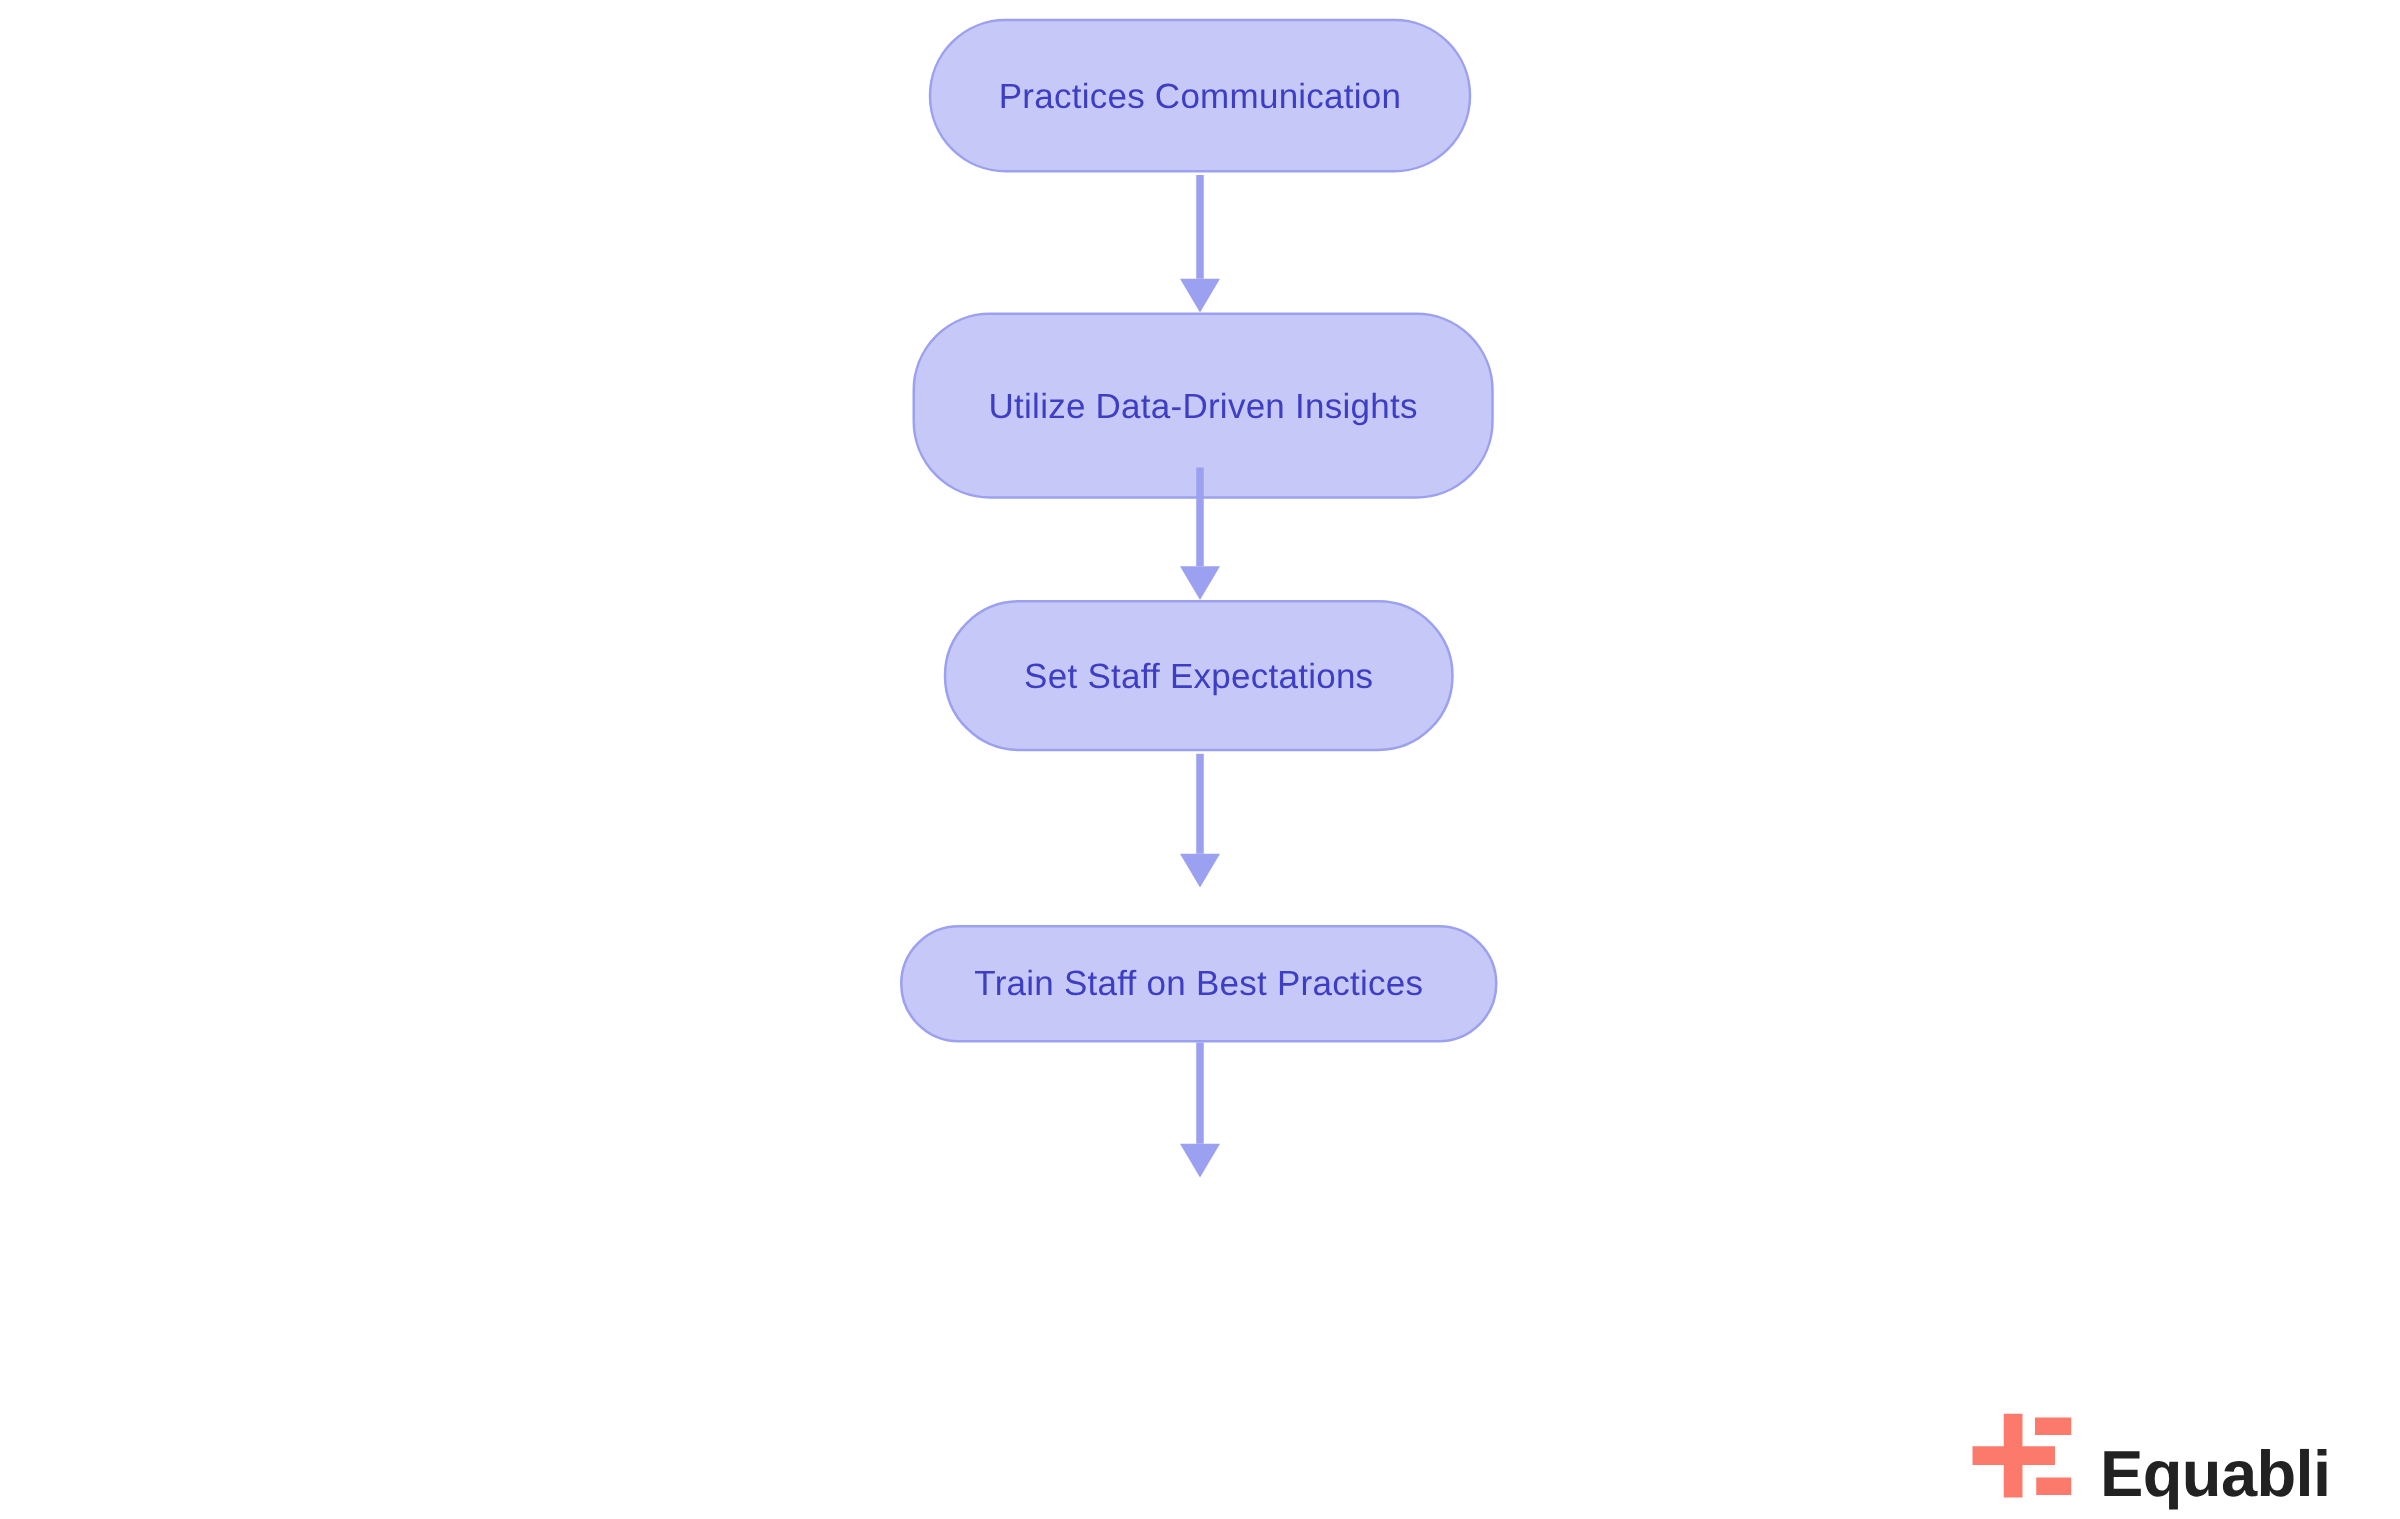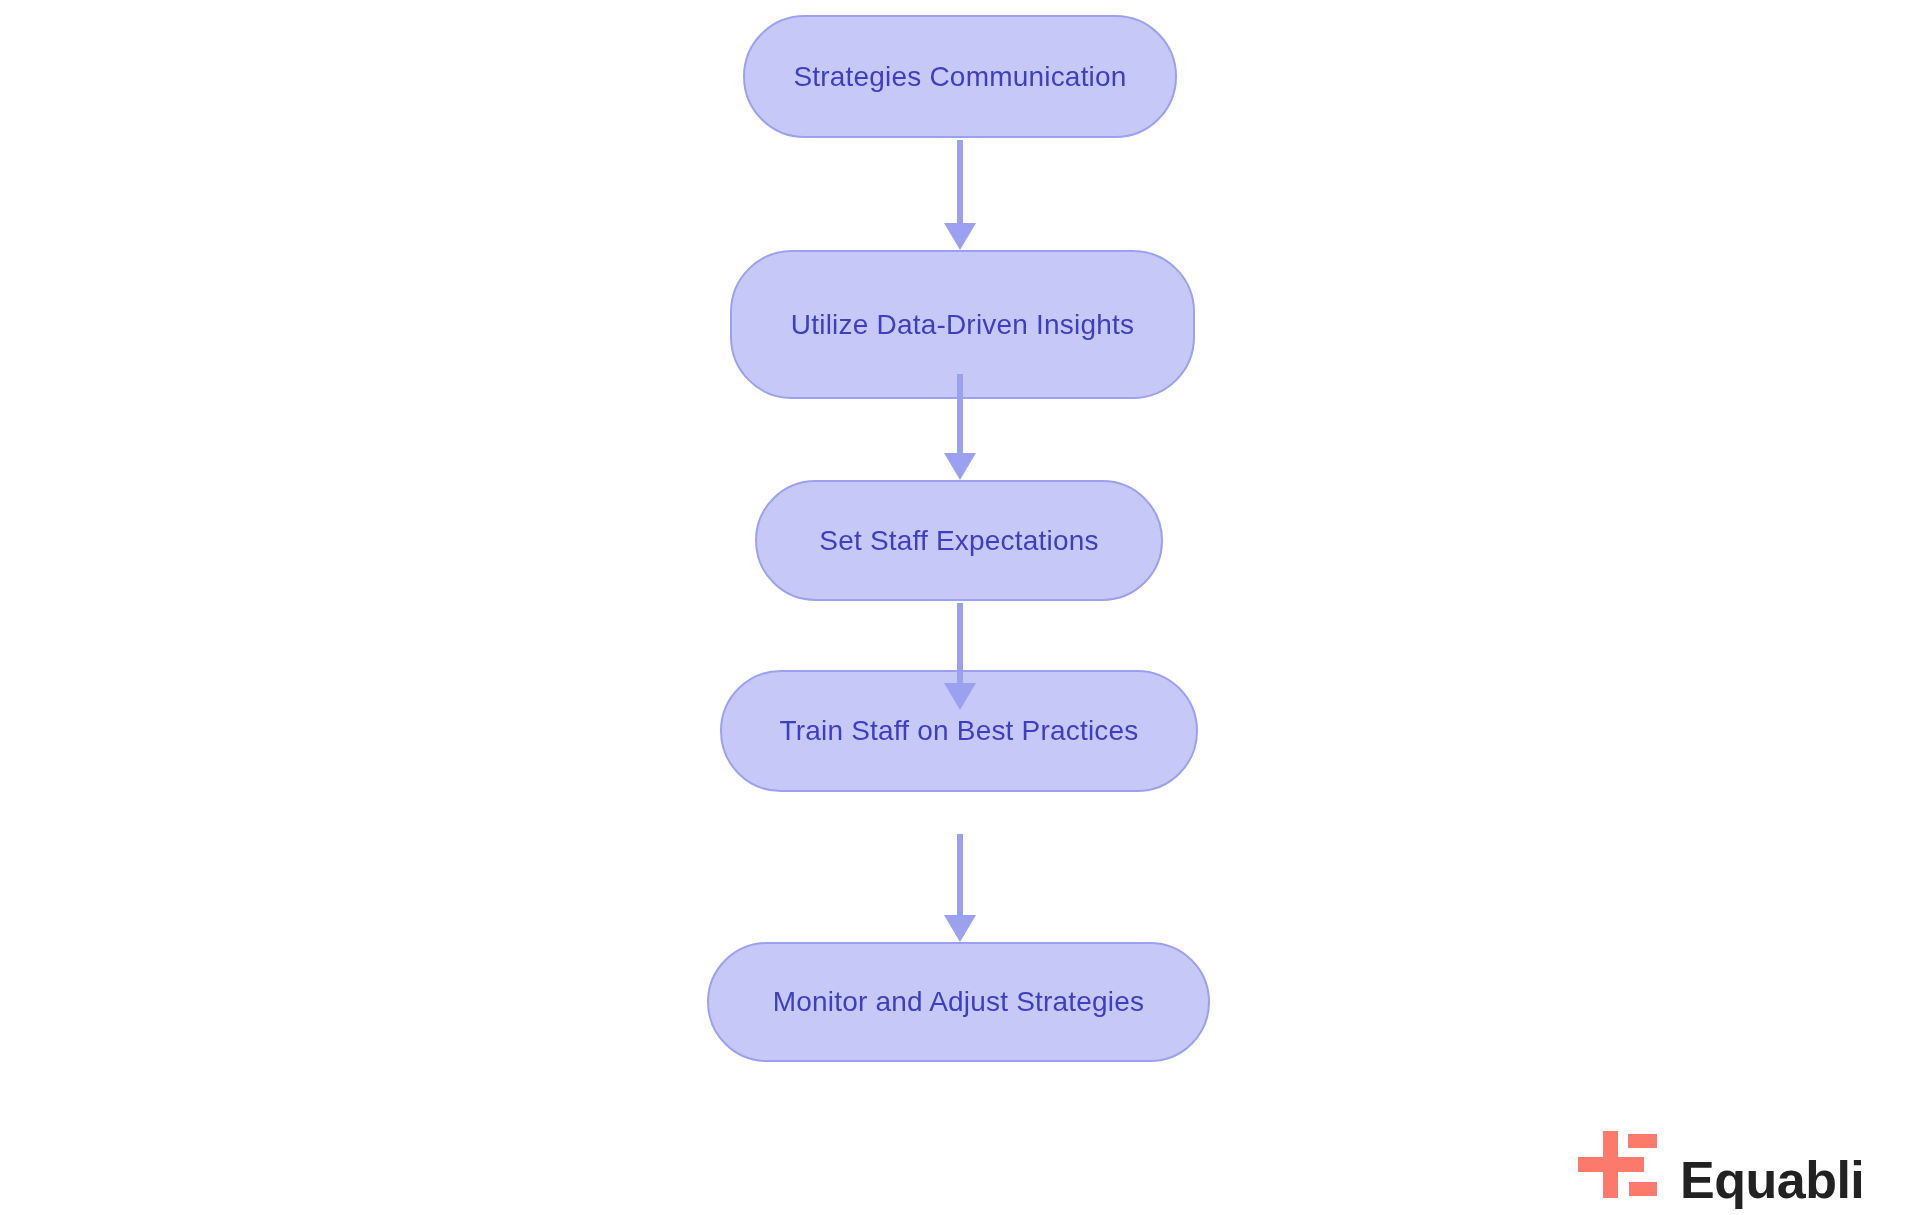--- a/index.html
+++ b/index.html
@@ -81,38 +81,35 @@
     color:var(--logo-text);
     margin-top:32px;
   }
 </style>
 </head>
 <body>
 
 <div class="canvas">
 
   <div class="flow-node" style="left:743px;top:15px;width:434px;height:123px;">
-    <span>Strategies Communication</span>
+    <span>Practices Communication</span>
   </div>
 
   <div class="flow-node" style="left:730px;top:250px;width:465px;height:149px;">
     <span>Utilize Data-Driven Insights</span>
   </div>
 
   <div class="flow-node" style="left:755px;top:480px;width:408px;height:121px;">
     <span>Set Staff Expectations</span>
   </div>
 
-  <div class="flow-node" style="left:720px;top:670px;width:478px;height:122px;">
+  <div class="flow-node" style="left:720px;top:740px;width:478px;height:94px;">
     <span>Train Staff on Best Practices</span>
   </div>
 
-  <div class="flow-node" style="left:707px;top:942px;width:503px;height:120px;">
-    <span>Monitor and Adjust Strategies</span>
-  </div>
 
   <div class="connector" style="left:960px;top:140px;height:110px;">
     <div class="stem"></div>
     <div class="head"></div>
   </div>
 
   <div class="connector" style="left:960px;top:374px;height:106px;">
     <div class="stem"></div>
     <div class="head"></div>
   </div>

